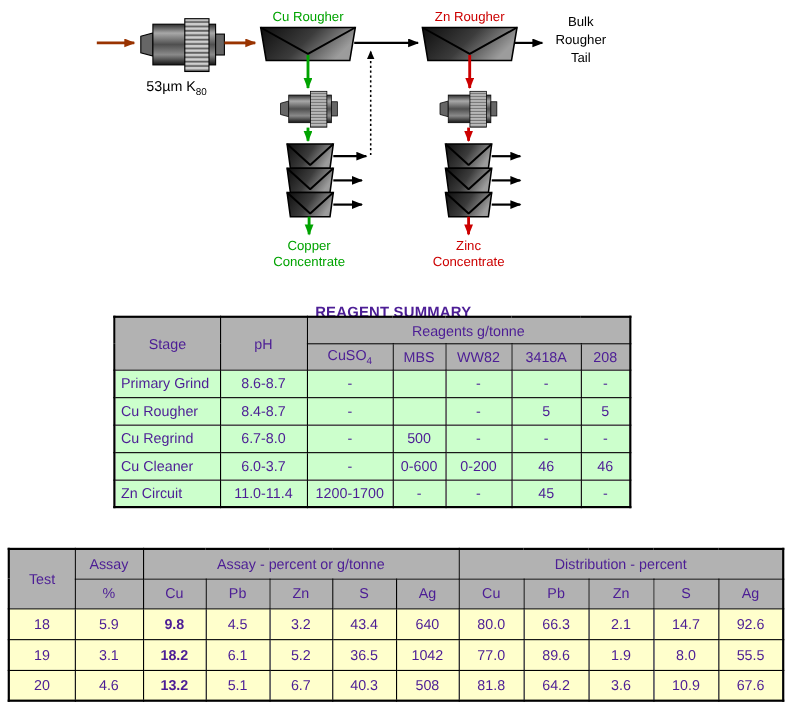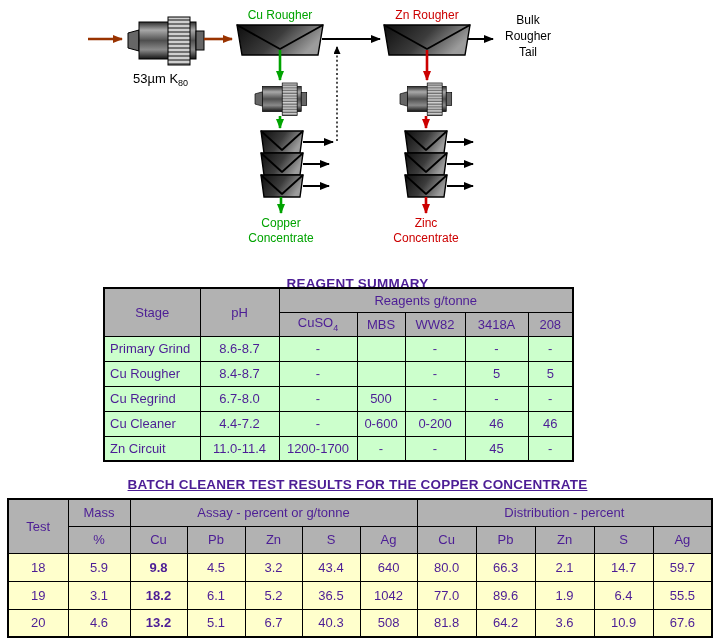--- a/index.html
+++ b/index.html
@@ -219,62 +219,59 @@
         <td class="stage">Cu Regrind</td>
         <td>6.7-8.0</td>
         <td>-</td>
         <td>500</td>
         <td>-</td>
         <td>-</td>
         <td>-</td>
       </tr>
       <tr>
         <td class="stage">Cu Cleaner</td>
-        <td>4.4-7.2</td>
+        <td>6.0-3.7</td>
         <td>-</td>
         <td>0-600</td>
         <td>0-200</td>
         <td>46</td>
         <td>46</td>
       </tr>
       <tr>
         <td class="stage">Zn Circuit</td>
         <td>11.0-11.4</td>
         <td>1200-1700</td>
         <td>-</td>
         <td>-</td>
         <td>45</td>
         <td>-</td>
       </tr>
     </tbody>
   </table>
 
-  <div class="sec-title" id="results-title">
-    <span>BATCH CLEANER TEST RESULTS FOR THE COPPER CONCENTRATE</span>
-  </div>
 
   <table id="results-table">
     <colgroup>
         <col style="width:60px">
         <col style="width:62px">
         <col style="width:57px">
         <col style="width:58px">
         <col style="width:57px">
         <col style="width:58px">
         <col style="width:57px">
         <col style="width:59px">
         <col style="width:59px">
         <col style="width:59px">
         <col style="width:59px">
         <col style="width:59px">
       </colgroup>
     <thead>
       <tr>
         <th rowspan="2">Test</th>
-        <th>Mass</th>
+        <th>Assay</th>
         <th colspan="5">Assay - percent or g/tonne</th>
         <th colspan="5">Distribution - percent</th>
       </tr>
       <tr>
         <th>%</th>
         <th>Cu</th>
         <th>Pb</th>
         <th>Zn</th>
         <th>S</th>
         <th>Ag</th>
@@ -291,34 +288,34 @@
         <td>5.9</td>
         <td>9.8</td>
         <td>4.5</td>
         <td>3.2</td>
         <td>43.4</td>
         <td>640</td>
         <td>80.0</td>
         <td>66.3</td>
         <td>2.1</td>
         <td>14.7</td>
-        <td>59.7</td>
+        <td>92.6</td>
       </tr>
       <tr>
         <td>19</td>
         <td>3.1</td>
         <td>18.2</td>
         <td>6.1</td>
         <td>5.2</td>
         <td>36.5</td>
         <td>1042</td>
         <td>77.0</td>
         <td>89.6</td>
         <td>1.9</td>
-        <td>6.4</td>
+        <td>8.0</td>
         <td>55.5</td>
       </tr>
       <tr>
         <td>20</td>
         <td>4.6</td>
         <td>13.2</td>
         <td>5.1</td>
         <td>6.7</td>
         <td>40.3</td>
         <td>508</td>

